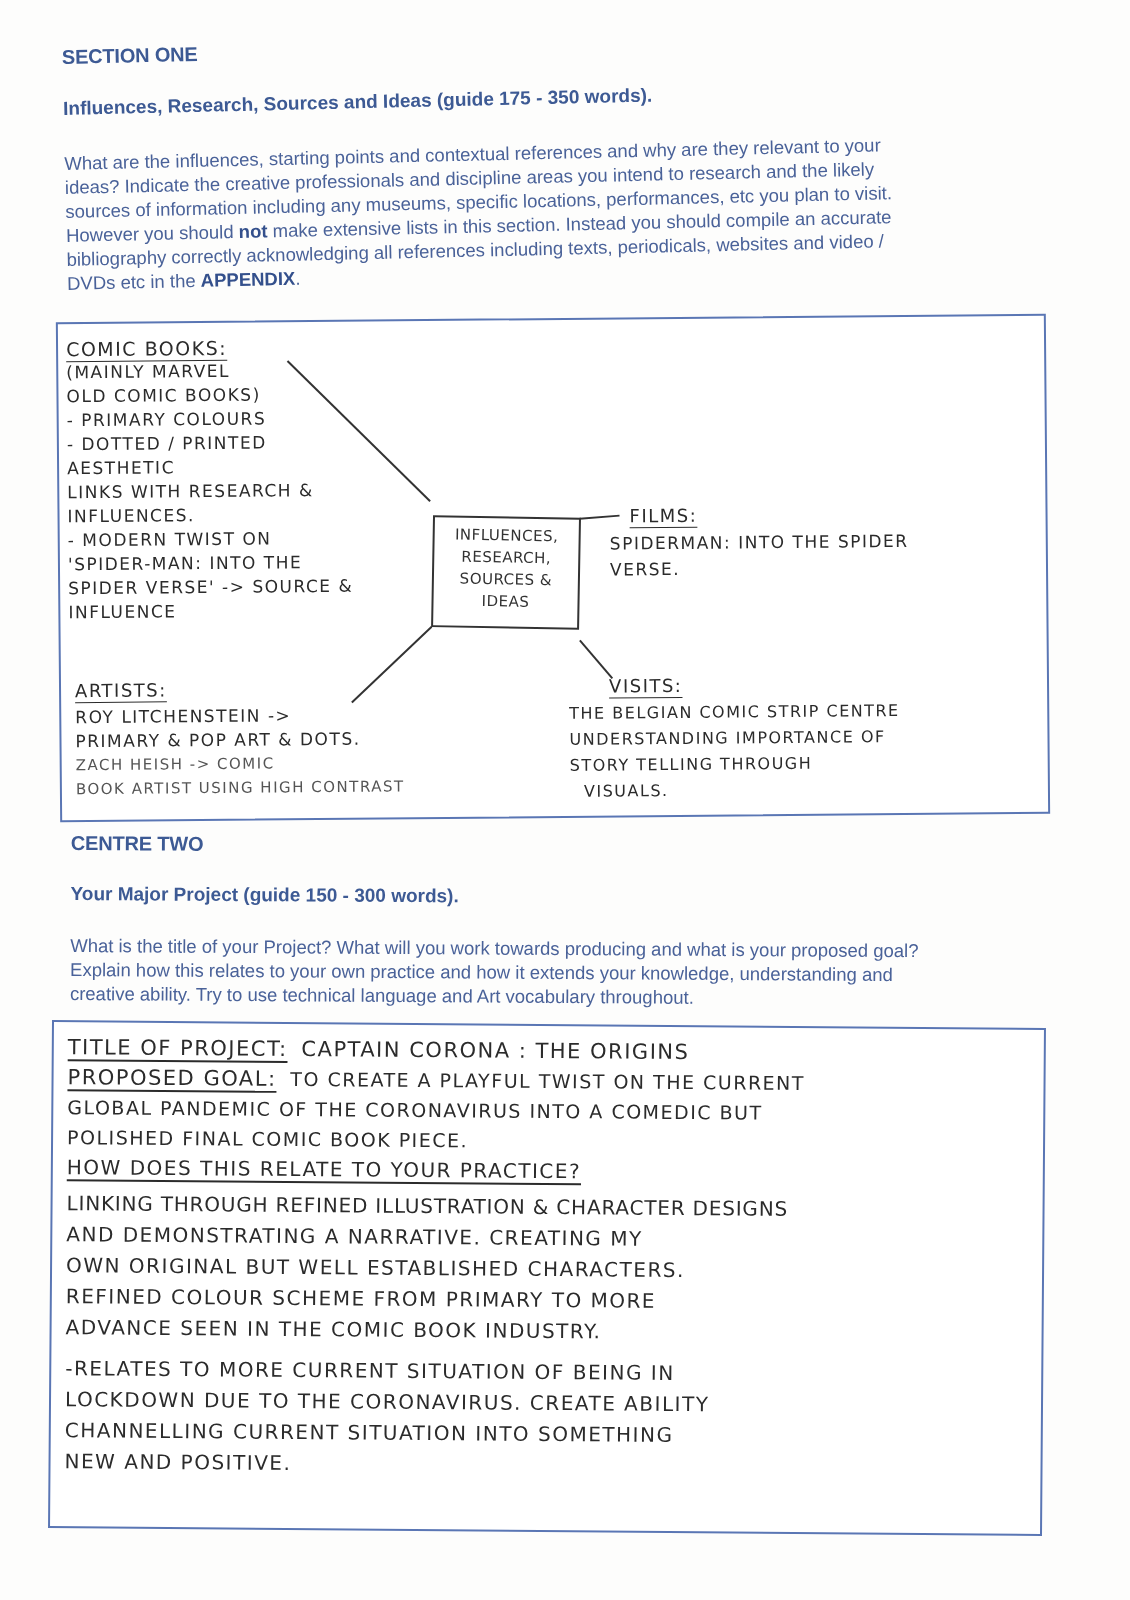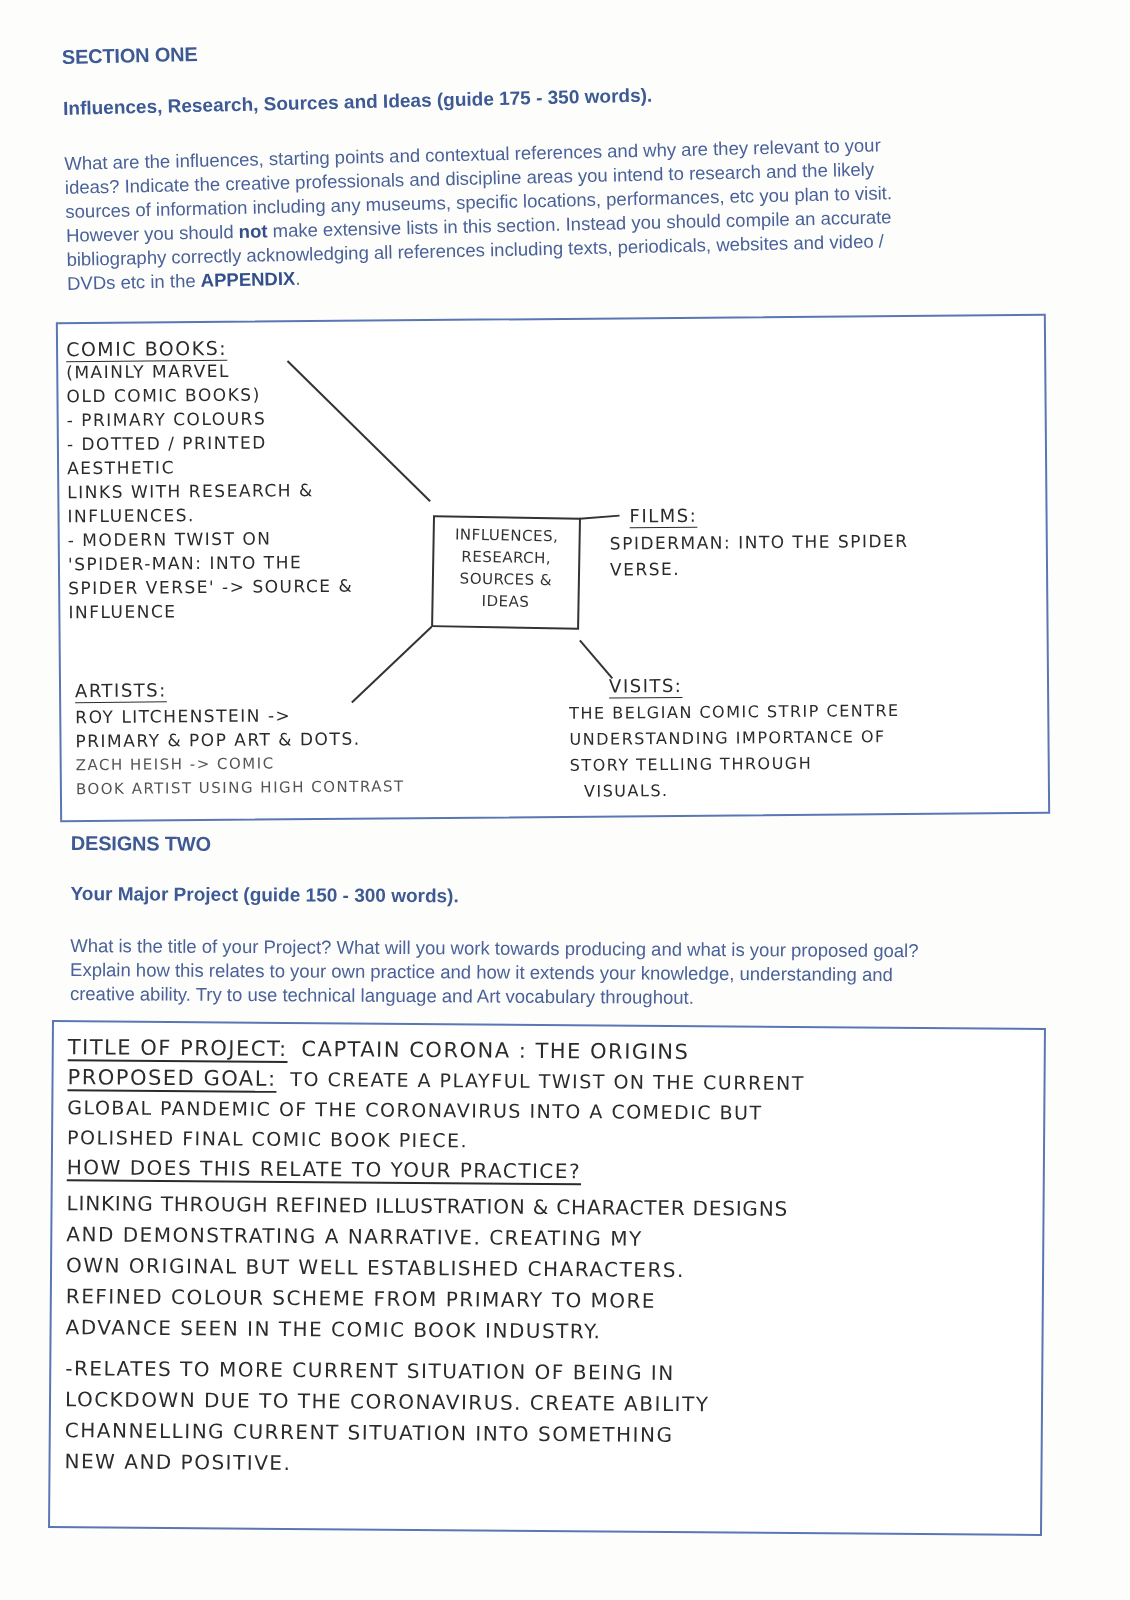--- a/index.html
+++ b/index.html
@@ -107,21 +107,21 @@
     <div style="font-size:16px;line-height:26px;margin-top:4px;">
       <div class="hand" style="position:relative;">THE BELGIAN COMIC STRIP CENTRE</div>
       <div class="hand" style="position:relative;">UNDERSTANDING IMPORTANCE OF</div>
       <div class="hand" style="position:relative;">STORY TELLING THROUGH</div>
       <div class="hand" style="position:relative;left:14px;">VISUALS.</div>
     </div>
   </div>
 </div>
 
 <div style="position:absolute;left:0;top:820px;width:1130px;height:200px;transform:rotate(0.35deg);transform-origin:70px 0;">
-  <div class="printed sec-title" style="left:71px;top:12px;">DESIGNS TWO</div>
+  <div class="printed sec-title" style="left:71px;top:12px;">CENTRE TWO</div>
   <div class="printed sub-title" style="left:71px;top:63px;">Your Major Project (guide 150 - 300 words).</div>
   <div class="printed prompt" style="left:71px;top:114px;width:1000px;">
     <div>What is the title of your Project?  What will you work towards producing and what is your proposed goal?</div>
     <div>Explain how this relates to your own practice and how it extends your knowledge, understanding and</div>
     <div>creative ability.  Try to use technical language and Art vocabulary throughout.</div>
   </div>
 </div>
 
 <div class="box" style="left:50px;top:1024px;width:994px;height:508px;transform:rotate(0.45deg);">
   <div style="position:absolute;left:14px;top:10px;font-size:21px;line-height:30px;">

